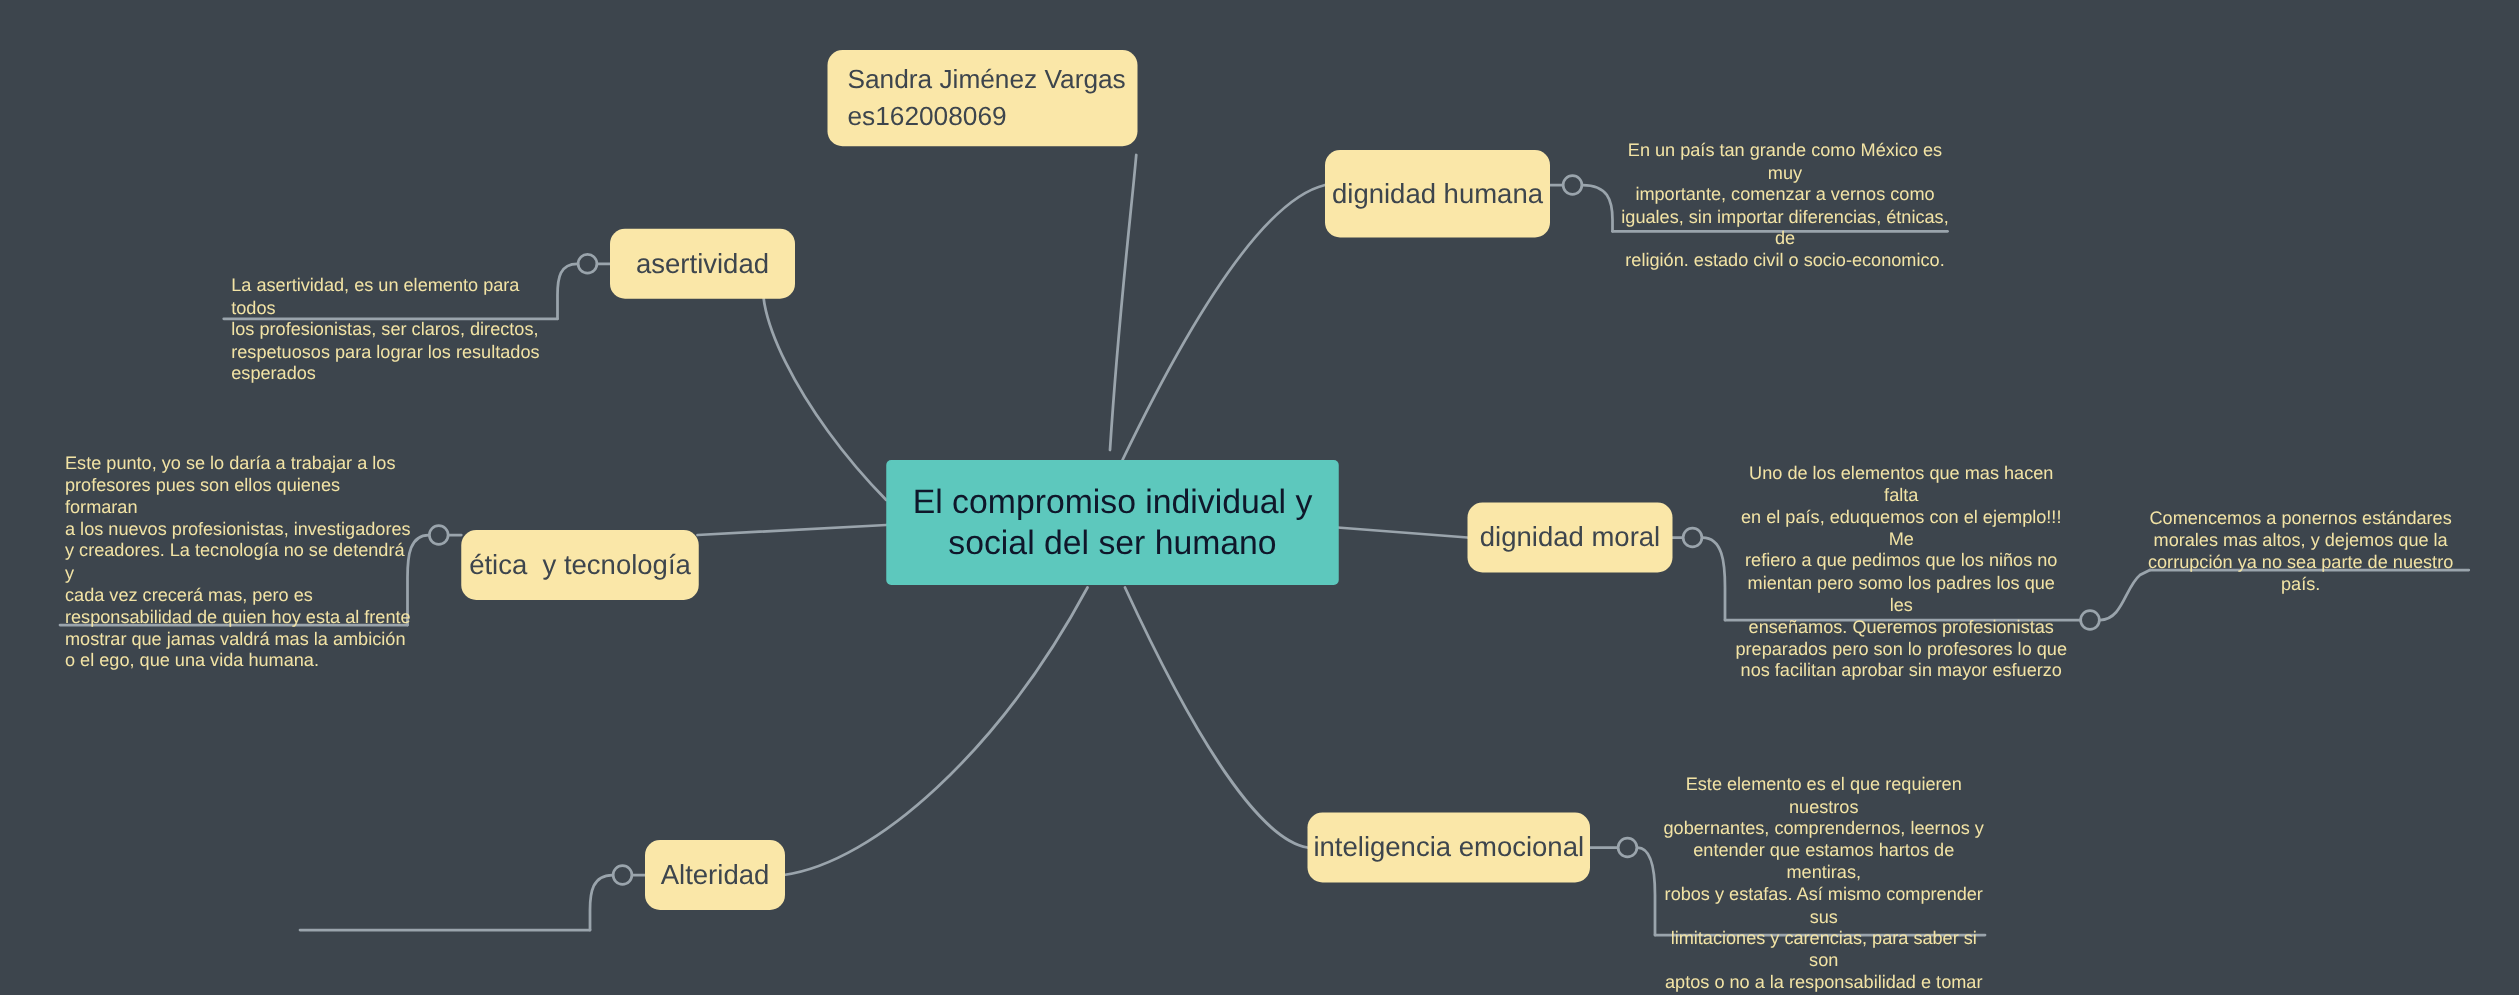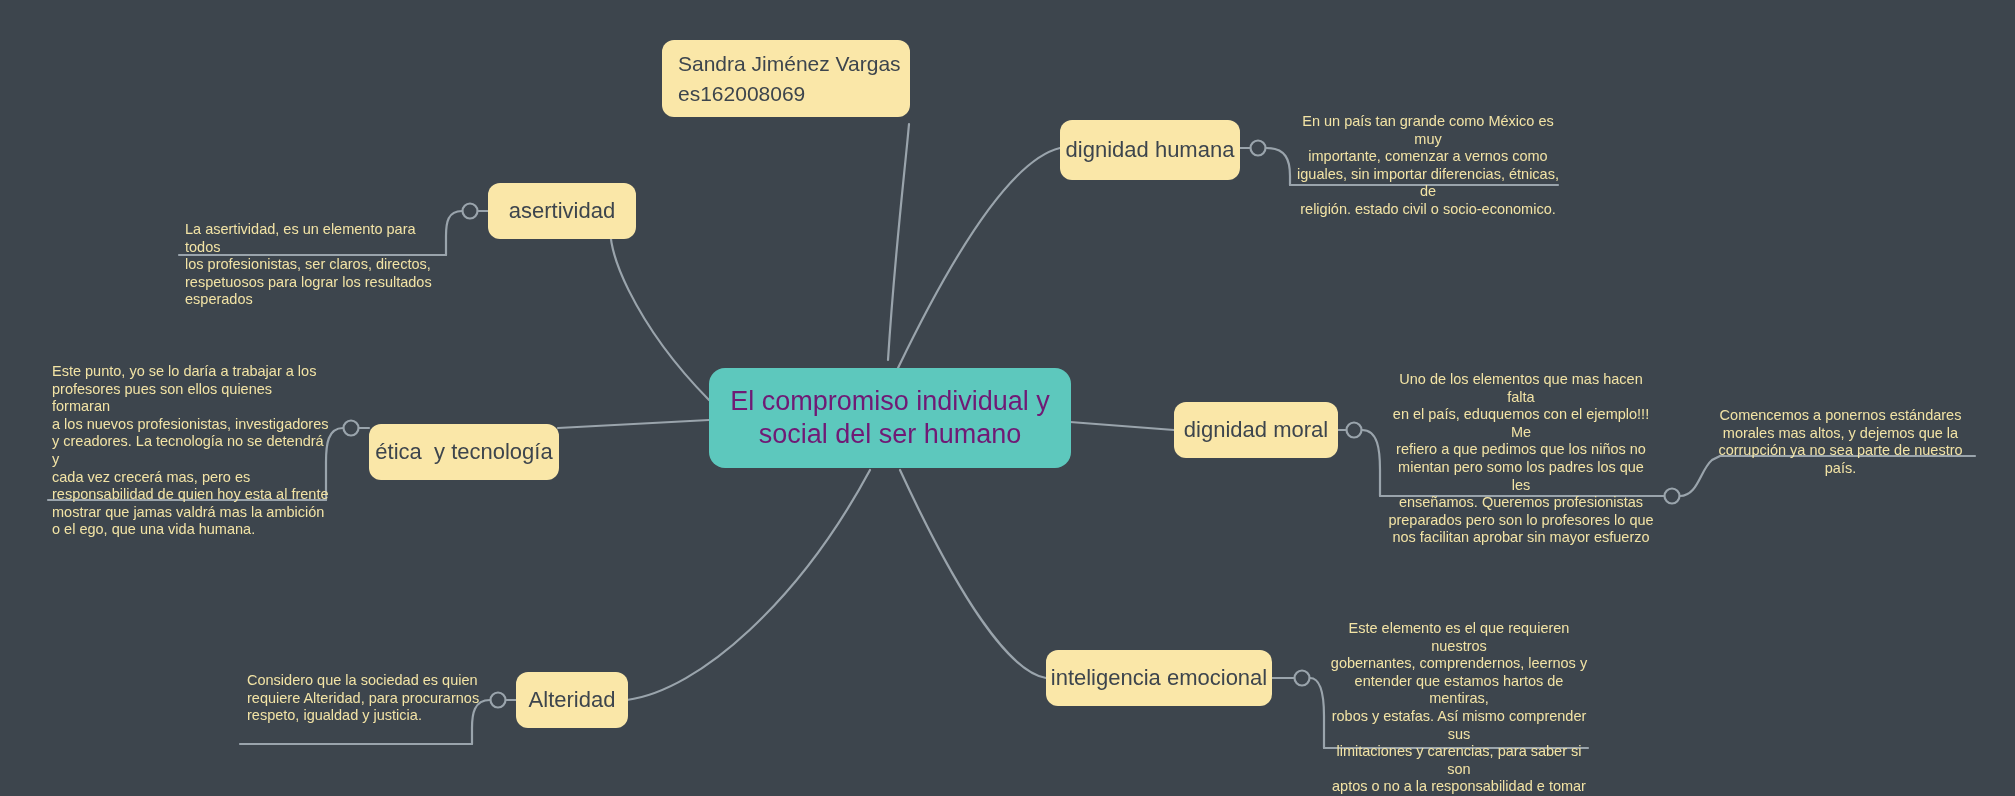--- a/index.html
+++ b/index.html
@@ -15,24 +15,24 @@
 
   .node {
     position: absolute;
     display: flex; align-items: center; justify-content: center;
     border-radius: 12px;
     text-align: center;
     white-space: pre;
   }
   .node-central {
     background: #5dc8bd;
-    color: #701a75;
+    color: #0f172a;
     font-size: 27px;
     line-height: 33px;
-    border-radius: 16px;
+    border-radius: 4px;
     padding: 0 14px;
   }
   .node-topic {
     background: #fae7a8;
     color: #3d454d;
     font-size: 22px;
     padding: 0 18px;
   }
   .node-title {
     background: #fae7a8;
@@ -116,21 +116,21 @@
   <div class="node node-title" style="left:662px; top:40px; width:248px; height:77px;">
     <span>Sandra Jiménez Vargas
 es162008069</span>
   </div>
 
   <div class="node node-central" style="left:709px; top:368px; width:362px; height:100px;">
     <span>El compromiso individual y
 social del ser humano</span>
   </div>
 
-  <div class="node node-topic" style="left:1060px; top:120px; width:180px; height:60px;">
+  <div class="node node-topic" style="left:1060px; top:120px; width:180px; height:70px;">
     <span>dignidad humana</span>
   </div>
 
   <div class="node node-topic" style="left:488px; top:183px; width:148px; height:56px;">
     <span>asertividad</span>
   </div>
 
   <div class="node node-topic" style="left:369px; top:424px; width:190px; height:56px;">
     <span>ética  y tecnología</span>
   </div>
@@ -179,17 +179,14 @@
 corrupción ya no sea parte de nuestro país.</div>
 
   <div class="note note-r" style="left:1326px; top:620px; width:266px;">Este elemento es el que requieren nuestros
 gobernantes, comprendernos, leernos y
 entender que estamos hartos de mentiras,
 robos y estafas. Así mismo comprender sus
 limitaciones y carencias, para saber si son
 aptos o no a la responsabilidad e tomar
 decisiones por todo México</div>
 
-  <div class="note" style="left:247px; top:672px; width:240px;">Considero que la sociedad es quien
-requiere Alteridad, para procurarnos
-respeto, igualdad y justicia.</div>
 
 </div>
 
 </body></html>

